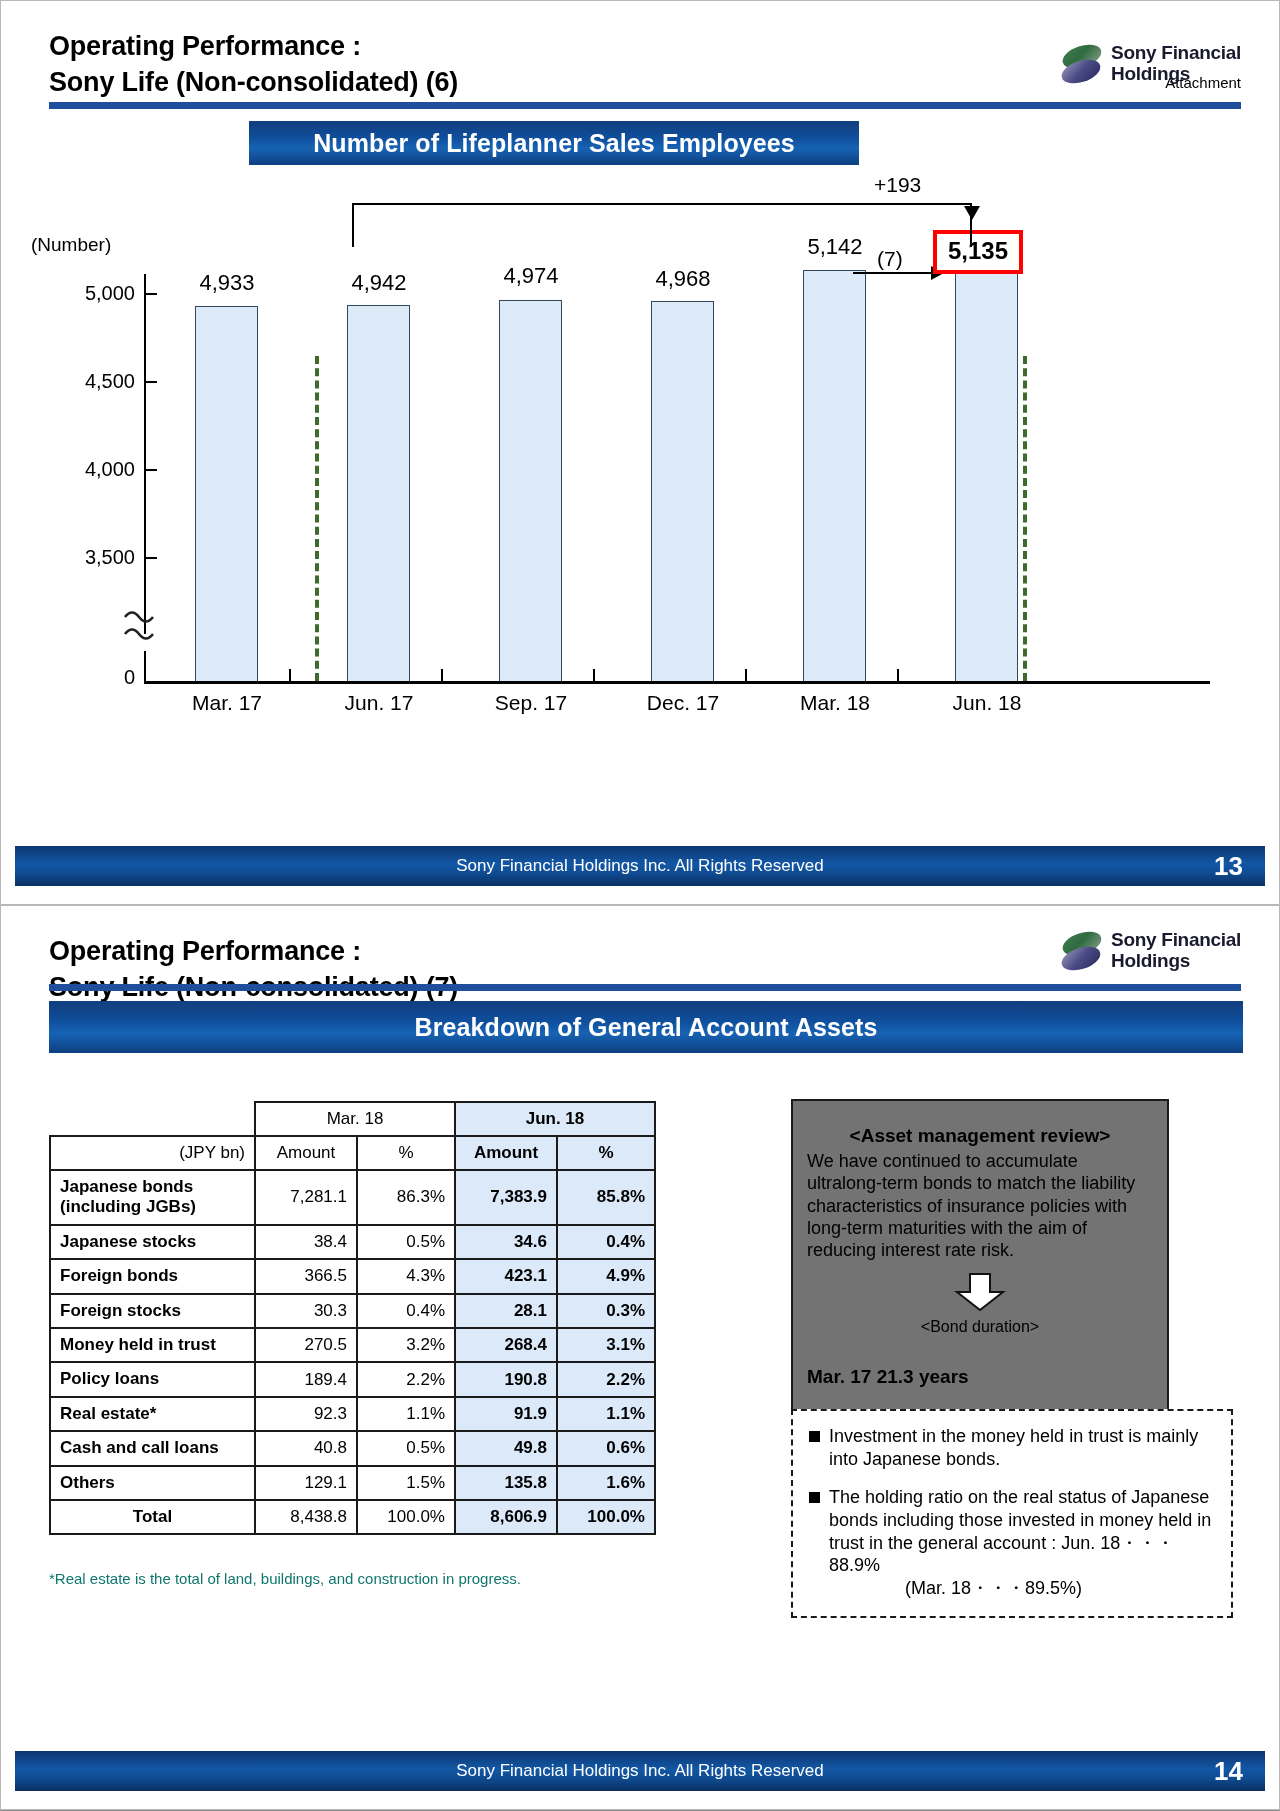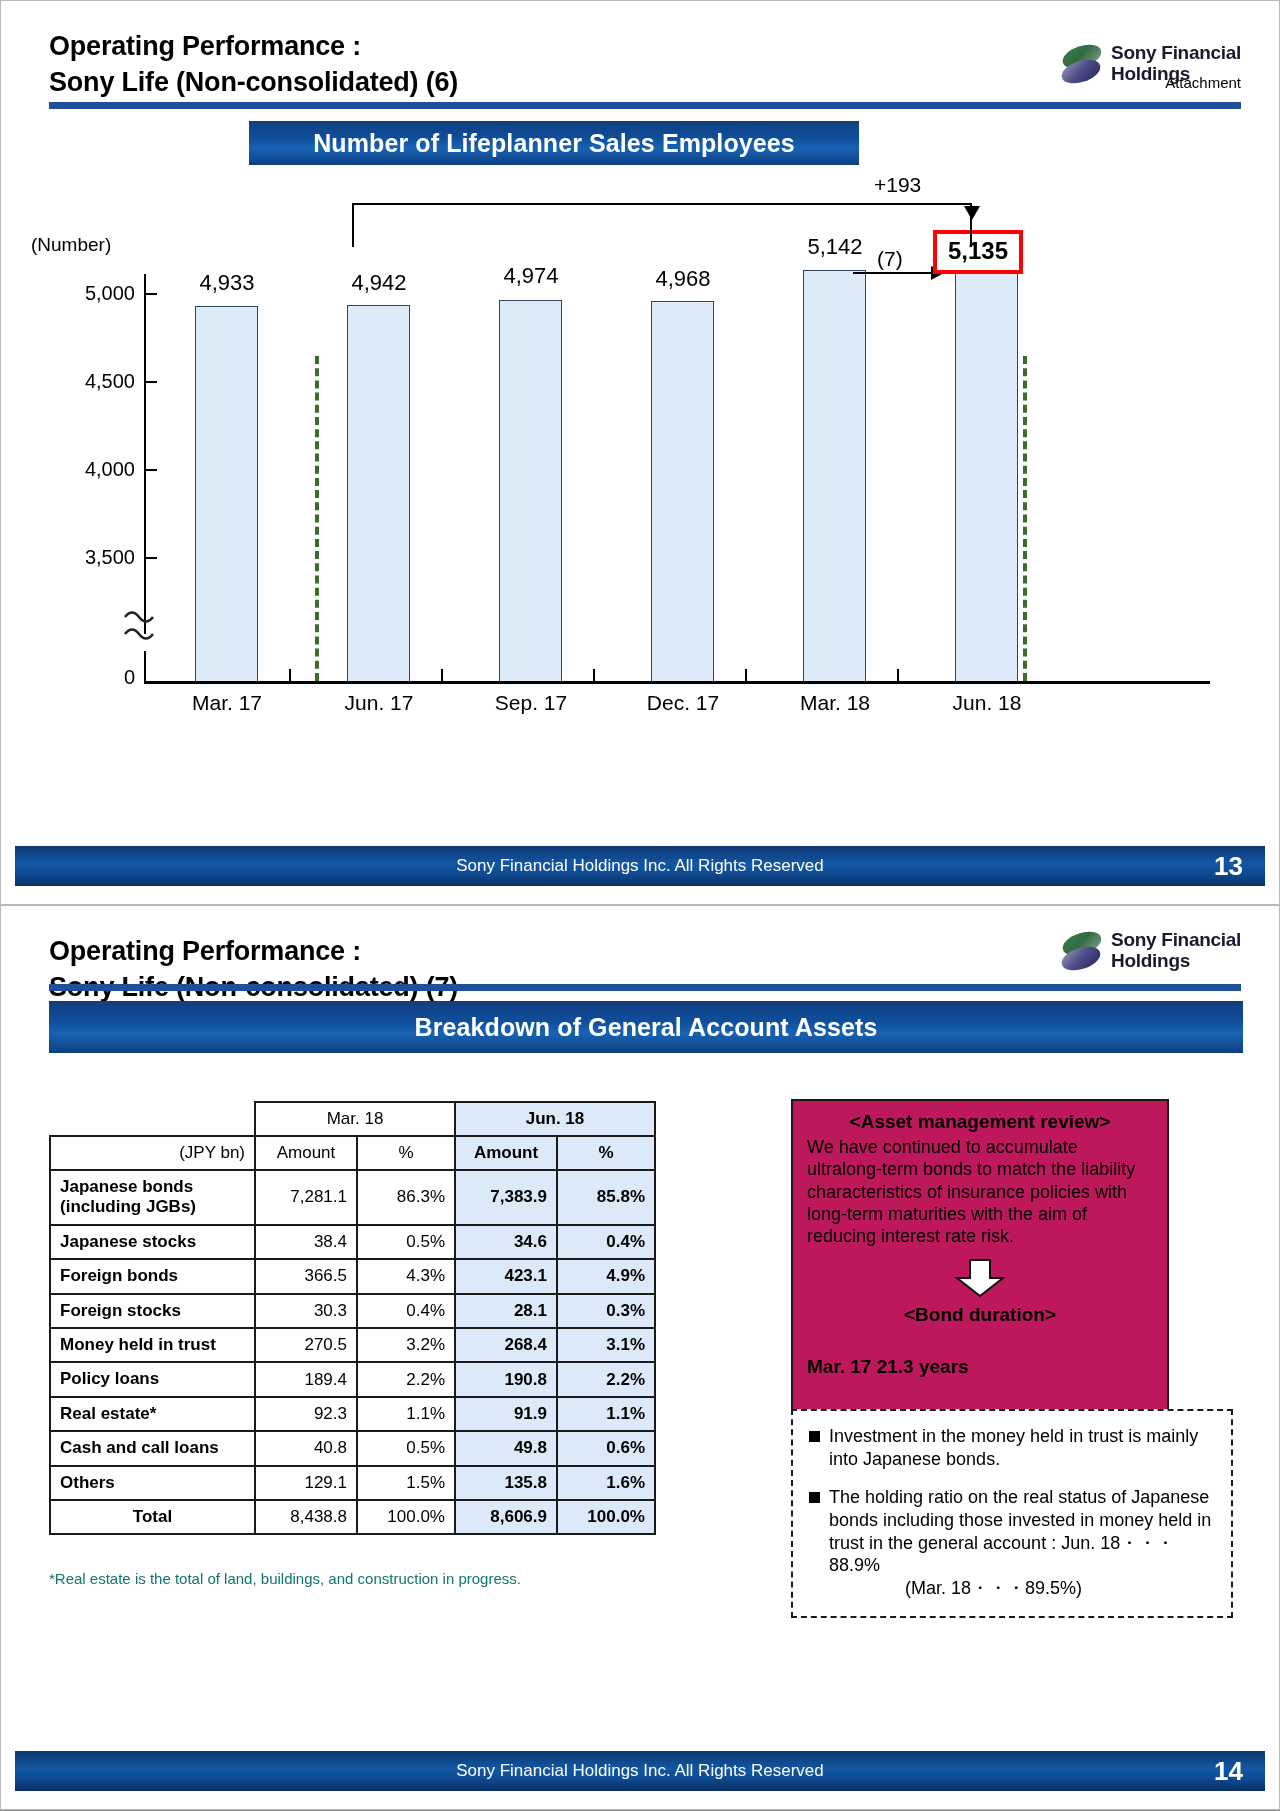--- a/index.html
+++ b/index.html
@@ -266,37 +266,37 @@
     font-size: 15px;
     color: #0f766e;
   }
 
   
   .review-box {
     position: absolute;
     left: 790px;
     top: 193px;
     width: 378px;
-    background: #be185d;
+    background: #737373;
     border: 2px solid #1a1a1a;
-    padding: 10px 14px 14px;
+    padding: 24px 14px 14px;
   }
   .review-title {
     text-align: center;
     font-size: 19px;
     font-weight: bold;
     margin-bottom: 3px;
   }
   .review-body {
     font-size: 18px;
     line-height: 1.24;
     color: #000;
   }
   .down-block-arrow { margin: 10px auto 6px; width: 54px; height: 40px; display: block; }
-  .dur-title { text-align: center; font-size: 19px; font-weight: bold; }
+  .dur-title { text-align: center; font-size: 16px; font-weight: normal; }
   .dur-line { text-align: left; font-size: 19px; font-weight: bold; line-height: 1.32; margin-top: 28px; }
   .dur-line.underlined { text-decoration: underline; }
 
   .notes-box {
     position: absolute;
     left: 790px;
     top: 503px;
     width: 442px;
     border: 2px dashed #1a1a1a;
     padding: 14px 16px 16px;

